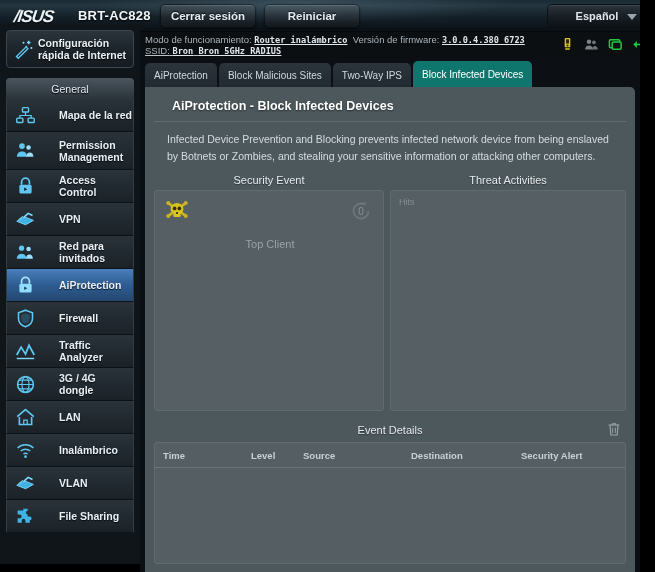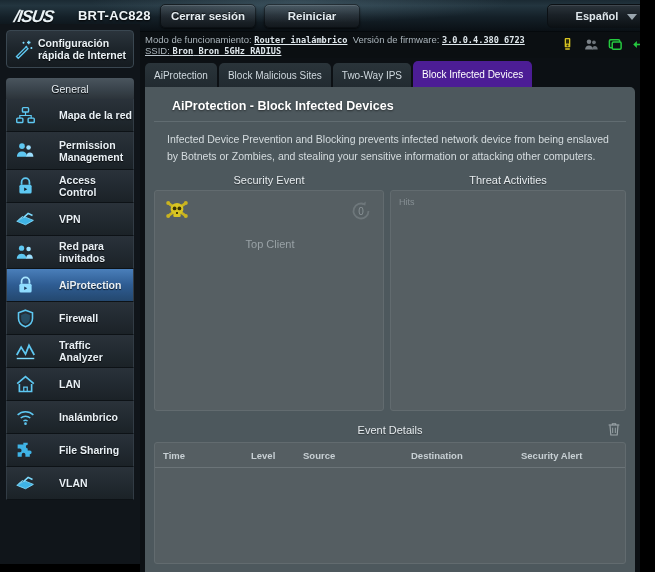--- a/index.html
+++ b/index.html
@@ -136,21 +136,21 @@
     display: flex; align-items: flex-end; padding-left: 5px;
   }
   .tab {
     height: 25px; padding: 0 9px; margin-right: 2px;
     background: linear-gradient(180deg,#2a343a 0%,#212a30 100%);
     border-radius: 5px 5px 0 0;
     color: #cfd8de; font-size: 10px;
     display: flex; align-items: center; cursor: pointer;
   }
   .tab.active {
-    background: #4c1d95;
+    background: #0f766e;
     color: #ffffff;
     height: 27px;
     text-align: center;
   }
   #panel {
     position: absolute; left: 5px; top: 29px; width: 490px; height: 485px;
     background: #4d585d;
     border-radius: 0 5px 0 0;
     overflow: hidden;
   }
@@ -369,20 +369,28 @@
         <svg class="nav-icon" viewBox="0 0 24 24">
           <path d="M2 16 L7 7 L12 15 L16 5 L22 16" fill="none" stroke="#5ec8f2" stroke-width="2"></path>
           <path d="M2 20 h20" stroke="#7fdcff" stroke-width="1.6"></path>
         </svg>
         <div class="nav-label">Traffic Analyzer</div>
       </div>
     </div>
 
     <div class="nav-list">
 
+      <div class="nav-item">
+        <svg class="nav-icon" viewBox="0 0 24 24">
+          <circle cx="12" cy="12" r="9" fill="none" stroke="#5ec8f2" stroke-width="1.8"></circle>
+          <ellipse cx="12" cy="12" rx="4" ry="9" fill="none" stroke="#5ec8f2" stroke-width="1.3"></ellipse>
+          <path d="M3 12 h18 M4.6 7 h14.8 M4.6 17 h14.8" stroke="#5ec8f2" stroke-width="1.2"></path>
+        </svg>
+        <div class="nav-label">3G / 4G dongle</div>
+      </div>
 
       <div class="nav-item">
         <svg class="nav-icon" viewBox="0 0 24 24">
           <path d="M2.5 11 L12 3 L21.5 11" fill="none" stroke="#5ec8f2" stroke-width="1.9"></path>
           <path d="M5 11.5 V20 h14 v-8.5" fill="none" stroke="#5ec8f2" stroke-width="1.9"></path>
           <path d="M10 20 v-5 h4 v5" fill="none" stroke="#5ec8f2" stroke-width="1.4"></path>
         </svg>
         <div class="nav-label">LAN</div>
       </div>
 
@@ -391,32 +399,32 @@
           <path d="M3 9 a13 13 0 0 1 18 0" fill="none" stroke="#5ec8f2" stroke-width="1.8"></path>
           <path d="M6.5 12.6 a8.4 8.4 0 0 1 11 0" fill="none" stroke="#5ec8f2" stroke-width="1.6"></path>
           <path d="M9.6 16 a4.2 4.2 0 0 1 4.8 0" fill="none" stroke="#5ec8f2" stroke-width="1.5"></path>
           <circle cx="12" cy="19" r="1.5" fill="#5ec8f2"></circle>
         </svg>
         <div class="nav-label">Inalámbrico</div>
       </div>
 
       <div class="nav-item">
         <svg class="nav-icon" viewBox="0 0 24 24">
-          <path d="M9.5 3 h5 v2.4 a2.1 2.1 0 1 0 0 4.2 V12 h2.4 a2.1 2.1 0 1 1 0 4.2 V19 h-5 v-2.4 a2.1 2.1 0 1 0 -4.2 0 V19 H3 v-5 h2.4 a2.1 2.1 0 1 0 0-4.2 H3 V5 h6.5 Z" fill="#3fb3e5"></path>
-        </svg>
-        <div class="nav-label">File Sharing</div>
-      </div>
-
-      <div class="nav-item">
-        <svg class="nav-icon" viewBox="0 0 24 24">
           <path d="M2 14 L11 9 L21 13 L12 18 Z" fill="#3fb3e5" stroke="#7fdcff" stroke-width="1"></path>
           <path d="M10 9.5 L15 5 L20 7.5" fill="none" stroke="#7fdcff" stroke-width="1.8"></path>
           <path d="M4 12.5 L9 8.5" stroke="#7fdcff" stroke-width="1.2"></path>
         </svg>
         <div class="nav-label">VLAN</div>
+      </div>
+
+      <div class="nav-item">
+        <svg class="nav-icon" viewBox="0 0 24 24">
+          <path d="M9.5 3 h5 v2.4 a2.1 2.1 0 1 0 0 4.2 V12 h2.4 a2.1 2.1 0 1 1 0 4.2 V19 h-5 v-2.4 a2.1 2.1 0 1 0 -4.2 0 V19 H3 v-5 h2.4 a2.1 2.1 0 1 0 0-4.2 H3 V5 h6.5 Z" fill="#3fb3e5"></path>
+        </svg>
+        <div class="nav-label">File Sharing</div>
       </div>
 
     </div>
   </div>
 
   <div id="content-wrap">
 
     <div id="tabbar">
       <div class="tab">AiProtection</div>
       <div class="tab">Block Malicious Sites</div>

